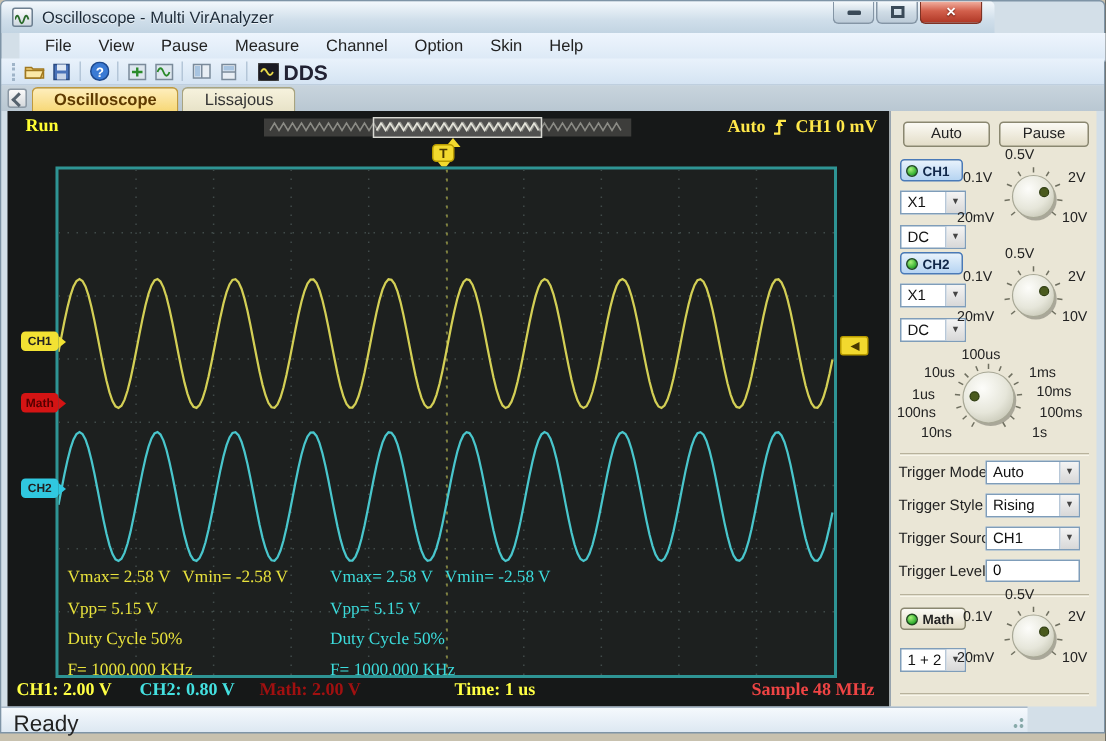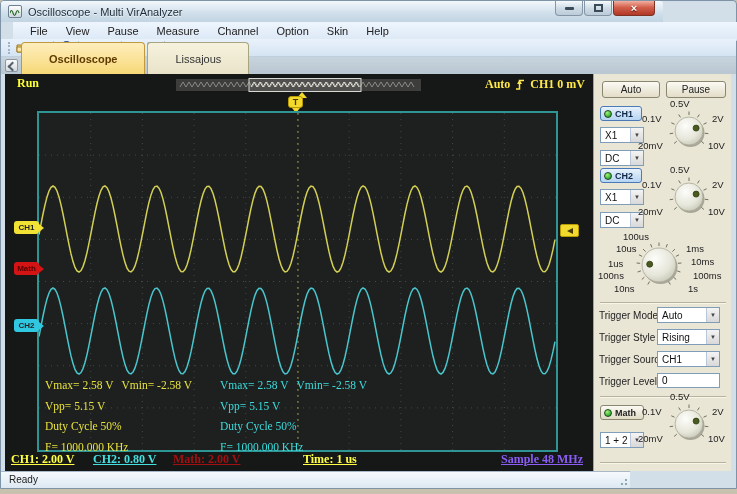--- a/index.html
+++ b/index.html
@@ -42,21 +42,21 @@
     border-radius: 2px; cursor: default; }
   .dds-btn { display: flex; align-items: center; gap: 3px; padding: 0 4px; height: 16px; border-radius: 2px; }
   .dds-label { font-size: 14px; font-weight: bold; color: #223; }
   
   .tabbar { position: absolute; left: 0; top: 56px; width: 735px; height: 17px;
     background: linear-gradient(#c8d4dd, #b9c7d2); display: flex; align-items: flex-end; padding-left: 2px; }
   .tab-nav { width: 13px; height: 13px; margin: 0 3px 2px 2px; background: linear-gradient(#fafafa,#d5d9dd);
     border: 1px solid #8b98a4; border-radius: 2px; position: relative; }
   .tab-nav::after { content:""; position:absolute; left:3px; top:3px; width:5px; height:5px;
     border-left:2px solid #55626e; border-bottom:2px solid #55626e; transform: rotate(45deg); }
-  .tab { height: 32px; padding: 0 27px; font-size: 11px; display: flex; align-items: center;
+  .tab { height: 16px; padding: 0 14px; font-size: 11px; display: flex; align-items: center;
     border: 1px solid #a8a480; border-bottom: none; border-radius: 4px 4px 0 0; margin-right: 2px; cursor: default; }
   .tab.active { background: linear-gradient(#feeebc, #f7d878); color: #5e3a00; font-weight: bold; border-color: #c09a3e; }
   .tab.inactive { background: linear-gradient(#f6f2dd, #e8e3c8); color: #333; }
   
   .content { position: absolute; left: 0; top: 73px; width: 735px; height: 397px; background: #d3dfe8; }
   .scope-area { position: absolute; left: 4px; top: 0; width: 588px; height: 397px; background: #161818;
     font-family: "Liberation Serif", serif; }
   .run-label { position: absolute; left: 12px; top: 2px; color: #ffff33; font-size: 12px; font-weight: bold; }
   .preview { position: absolute; left: 171px; top: 4px; width: 245px; height: 14px; }
   .up-tri { position: absolute; left: 292px; top: 18px; width: 0; height: 0;
@@ -77,26 +77,26 @@
   .ltag { background: var(--c); }
   .rtag { position: absolute; left: 555px; top: 150px; width: 19px; height: 13px; background: #f2d92e;
     border: 1px solid #b89b00; border-radius: 2px; display: flex; align-items: center; justify-content: center; }
   .rtag::before { content: ""; width: 0; height: 0; border-top: 3px solid transparent;
     border-bottom: 3px solid transparent; border-right: 6px solid #4a3a00; }
   .meas { position: absolute; width: 170px; font-size: 11.5px; line-height: 20.5px; }
   .meas.ch1 { left: 40px; top: 301px; color: #e8e23c; }
   .meas.ch2 { left: 215px; top: 301px; color: #3cdcdc; }
   .meas .gap { display: inline-block; width: 8px; }
   .infobar { position: absolute; left: 0; bottom: 2px; width: 100%; height: 17px; font-size: 12px; font-weight: bold; }
-  .infobar span { position: absolute; top: 0; text-decoration: underline; }
+  .infobar span { position: absolute; top: 0; }
   .info-ch1 { left: 6px; color: #ffff44; }
   .info-ch2 { left: 88px; color: #44e0e0; }
   .info-math { left: 168px; color: #a01010; }
   .info-time { left: 298px; color: #ffff44; }
-  .info-sample { right: 10px; color: #8b5cf6; }
+  .info-sample { right: 10px; color: #ef4444; }
   
   .panel { position: absolute; left: 592px; top: 0; width: 138px; height: 397px; background: #eae6d6;
     border-left: 1px solid #98a4ae; font-size: 10px; color: #222; }
   .btn { position: absolute; height: 17px; background: linear-gradient(#fbfaf4, #e3ddc8);
     border: 1px solid #8a8770; border-radius: 3px; font-size: 10px; color: #222;
     display: flex; align-items: center; justify-content: center; cursor: default; }
   .chbtn { position: absolute; width: 42px; height: 15px; border-radius: 3px; border: 1px solid #4a7ab8;
     background: linear-gradient(#e8f2fc, #b6d4f2); display: flex; align-items: center; gap: 3px;
     padding-left: 3px; font: bold 9px "Liberation Sans", sans-serif; color: #11284a; cursor: default; }
   .chbtn.beige { border-color: #8a8770; background: linear-gradient(#fbfaf4, #e0dac4); color: #222; }
@@ -110,23 +110,23 @@
   .dd .dd-btn::after { content: "▼"; font-size: 6px; color: #444; }
   .knob-group { position: absolute; }
   .knob-group .klabel { position: absolute; font-size: 9.5px; color: #222; white-space: nowrap; }
   .knob-svg { position: absolute; cursor: default; }
   .psep { position: absolute; left: 6px; width: 126px; height: 2px;
     border-top: 1px solid #b8b29c; border-bottom: 1px solid #f8f5ea; }
   .trig-label { position: absolute; left: 5px; font-size: 10px; color: #222; }
   .trig-input { position: absolute; left: 63px; width: 63px; height: 15px; border: 1px solid #7f9db9;
     font-size: 10px; padding-left: 4px; background: #fff; }
   
-  .statusbar { position: absolute; left: 0; top: 470px; width: 629px; height: 17px;
+  .statusbar { position: absolute; left: 0; top: 470px; width: 684px; height: 17px;
     background: linear-gradient(#f5f9fd, #dde8f2); border-top: 1px solid #a8b8c8;
-    font-size: 10px; color: #222; }
+    font-size: 15px; color: #222; }
   .statusbar .left { position: absolute; left: 8px; top: 2px; }
   .statusbar .right { position: absolute; left: 505px; top: 2px; }
   .grip { position: absolute; right: 2px; bottom: 2px; width: 10px; height: 10px;
     background:
       radial-gradient(circle at 8px 8px, #8aa 1px, transparent 1.5px),
       radial-gradient(circle at 8px 4px, #8aa 1px, transparent 1.5px),
       radial-gradient(circle at 4px 8px, #8aa 1px, transparent 1.5px); }
 </style>
 </head>
 <body>
@@ -385,21 +385,21 @@
             <line x1="21.0" y1="5.0" x2="21.0" y2="1.5" stroke="#6f6f60"></line>
             <line x1="29.5" y1="7.4" x2="31.3" y2="4.5" stroke="#6f6f60"></line>
             <line x1="35.5" y1="14.2" x2="38.7" y2="12.8" stroke="#6f6f60"></line>
             <line x1="36.8" y1="23.2" x2="40.3" y2="23.7" stroke="#6f6f60"></line>
             <line x1="33.3" y1="31.3" x2="35.9" y2="33.5" stroke="#6f6f60"></line>
             <circle cx="28.1" cy="18.1" r="3" fill="#4a5a1e" stroke="#2f3d12" stroke-width="0.8"></circle>
           </svg>
       </div>
 
       <div class="knob-group" style="left:2px; top:156px; width:136px; height:70px;">
-        <span class="klabel" style="left:27px; top:1px;">100us</span>
+        <span class="klabel" style="left:45px; top:1px;">100us</span>
         <span class="klabel" style="left:20px; top:13px;">10us</span>
         <span class="klabel" style="left:90px; top:13px;">1ms</span>
         <span class="klabel" style="left:12px; top:28px;text-align:center;">1us</span>
         <span class="klabel" style="left:95px; top:26px;">10ms</span>
         <span class="klabel" style="left:2px; top:40px;">100ns</span>
         <span class="klabel" style="left:97px; top:40px;">100ms</span>
         <span class="klabel" style="left:18px; top:53px;text-align:center;">10ns</span>
         <span class="klabel" style="left:92px; top:53px;">1s</span>
         <svg id="kt" class="knob-svg" style="left:39px; top:11px;" width="48" height="48">
             <defs>

